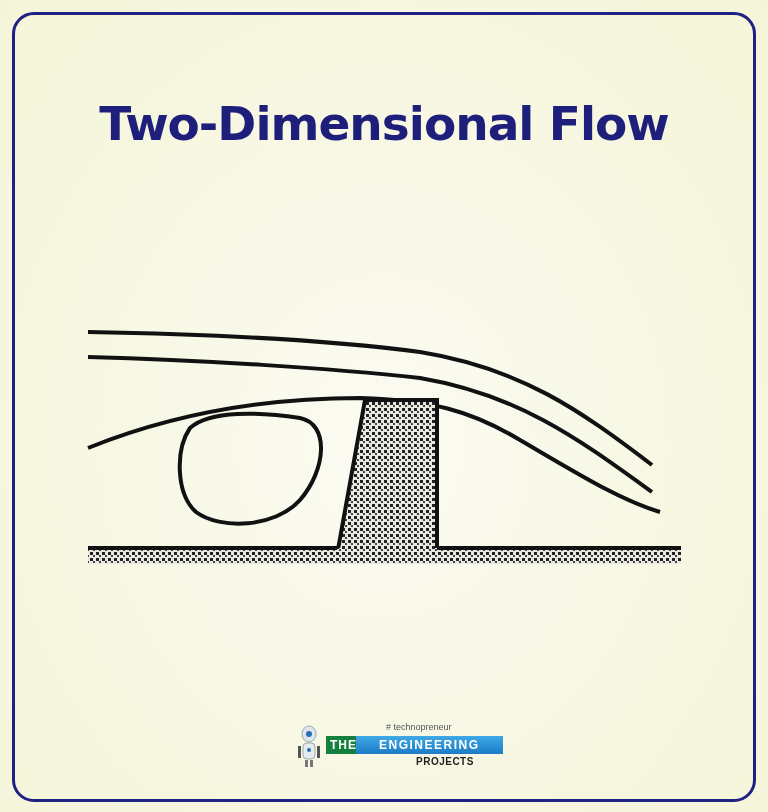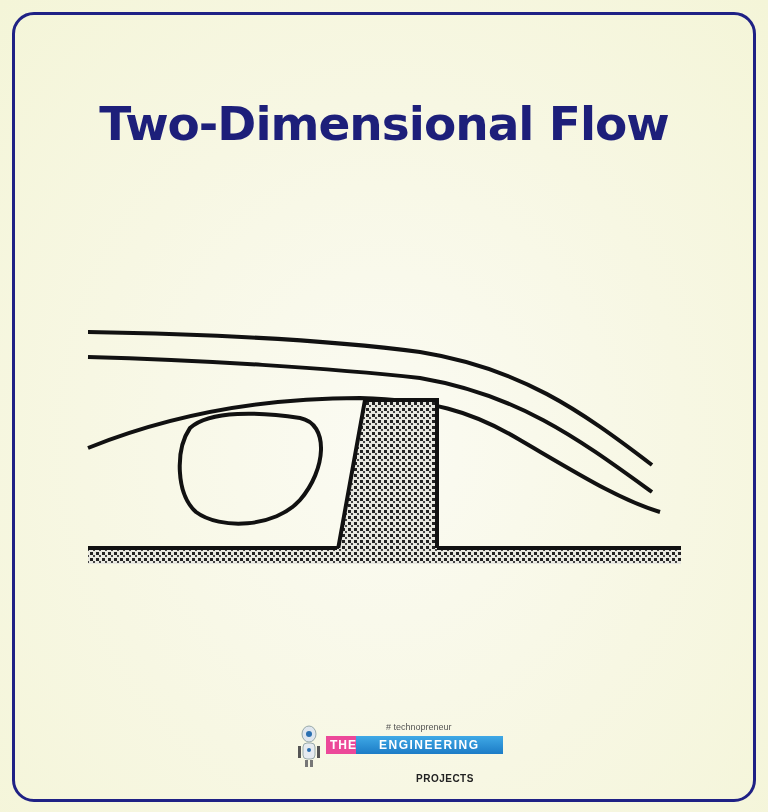--- a/index.html
+++ b/index.html
@@ -8,25 +8,25 @@
       font-family: "Liberation Sans", sans-serif; }
     .frame { position:absolute; left:12px; top:12px; width:738px; height:784px;
       border:3px solid #1f2185; border-radius:22px; box-sizing:content-box; }
     .title { position:absolute; left:0; top:96px; width:768px; text-align:center;
       font-family:"DejaVu Sans", sans-serif; font-weight:bold; font-size:47px;
       color:#1d1f7a; letter-spacing:-1px; }
     svg.diagram { position:absolute; left:0; top:0; }
     .logo { position:absolute; left:296px; top:722px; width:180px; height:50px; }
     .robot { position:absolute; left:0; top:2px; width:26px; height:44px; }
     .tag { position:absolute; left:90px; top:0px; font-size:9px; color:#555;text-align:center; }
-    .the { position:absolute; left:30px; top:14px; background:#ec4899; color:#fff;
+    .the { position:absolute; left:30px; top:14px; background:#15803d; color:#fff;
       font-weight:bold; font-size:12px; padding:2px 4px; letter-spacing:1px; }
     .eng { position:absolute; left:60px; top:14px; background:linear-gradient(#3fa9e6,#1c7cc6); color:#fff;
       font-weight:bold; font-size:12px; padding:2px 23px; letter-spacing:1.5px; }
-    .proj { position:absolute; left:120px; top:34px; font-weight:bold; font-size:10px; color:#222; letter-spacing:0.5px;margin-top:17px; }
+    .proj { position:absolute; left:120px; top:34px; font-weight:bold; font-size:10px; color:#222; letter-spacing:0.5px; }
   </style>
 </head>
 <body>
 
 <div class="frame"></div>
 
 <div class="title">Two-Dimensional Flow</div>
 
 <svg class="diagram" width="768" height="812">
   <defs>

